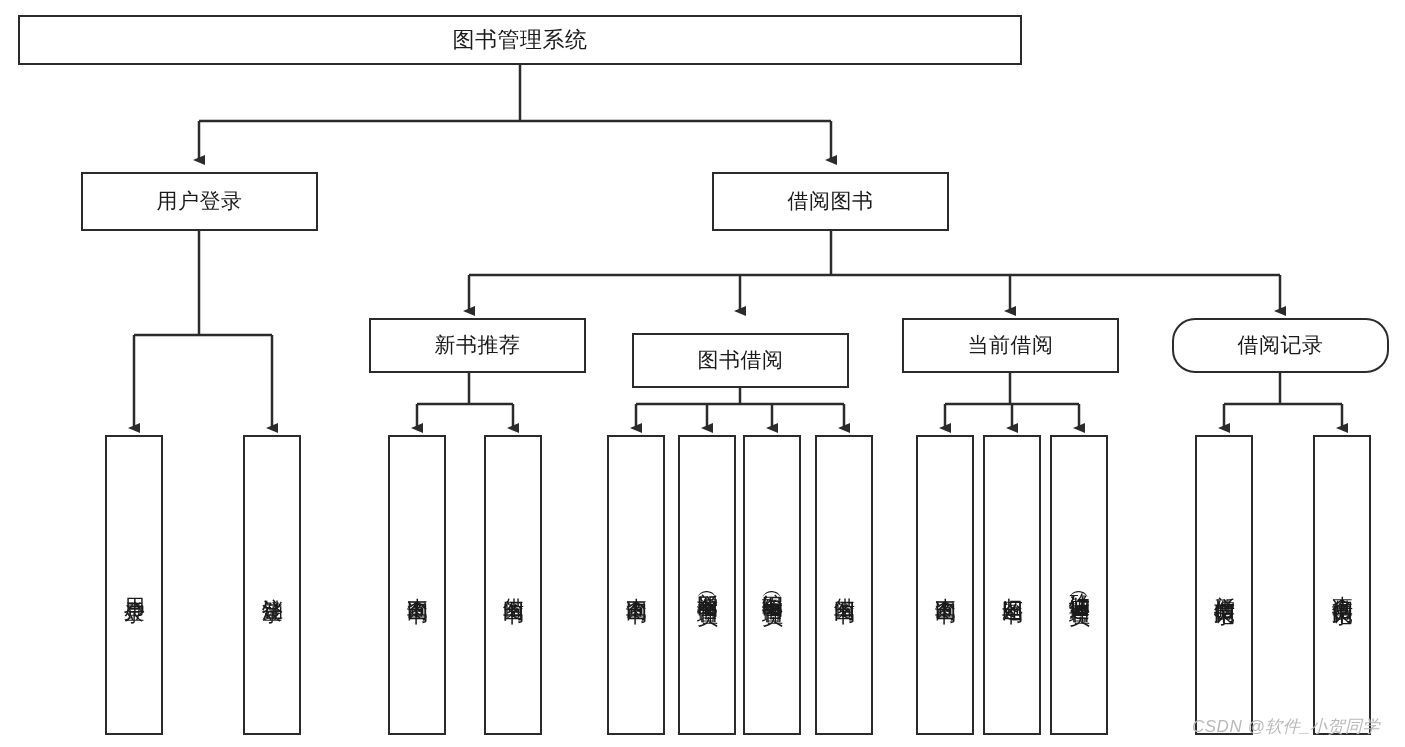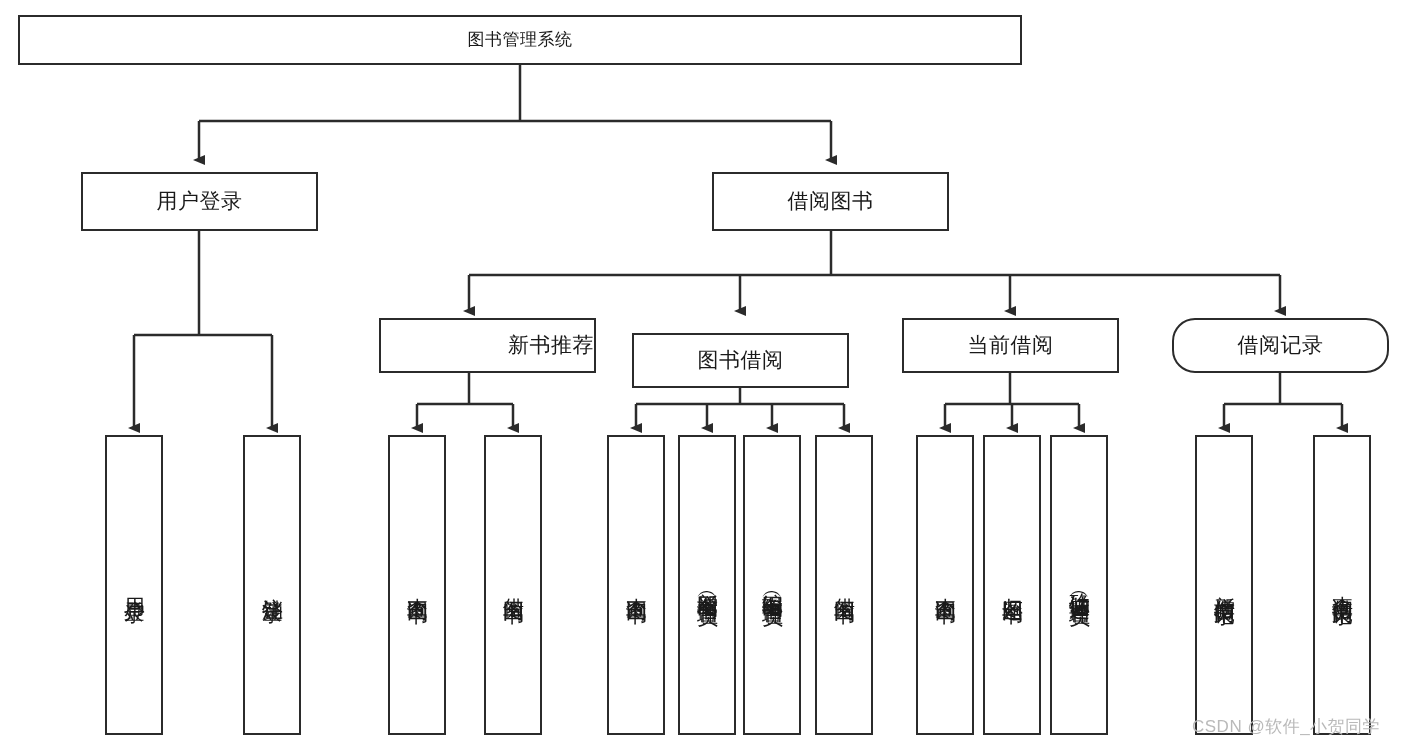--- a/index.html
+++ b/index.html
@@ -46,21 +46,21 @@
     font-size: 21px;
     letter-spacing: 2px;
     padding: 4px 0;
   }
   .node.vert .vtext {
     writing-mode: vertical-rl;
     text-orientation: upright;
     white-space: nowrap;
   }
   .node.root {
-    font-size: 17px;
+    font-size: 22px;
   }
   .watermark {
     position: absolute;
     font-size: 17px;
     color: #b9b9b9;
     white-space: nowrap;
     letter-spacing: 0.5px;
   }
 </style>
 </head>
@@ -126,21 +126,21 @@
   </div>
 
   <div class="node horiz" style="left:81px; top:172px; width:237px; height:59px;">
     <span>用户登录</span>
   </div>
 
   <div class="node horiz" style="left:712px; top:172px; width:237px; height:59px;">
     <span>借阅图书</span>
   </div>
 
-  <div class="node horiz" style="left:379px; top:318px; width:217px; height:55px;justify-content:flex-end;">
+  <div class="node horiz" style="left:369px; top:318px; width:217px; height:55px;">
     <span>新书推荐</span>
   </div>
 
   <div class="node horiz" style="left:632px; top:318px; width:217px; height:55px;margin-top:15px;">
     <span>图书借阅</span>
   </div>
 
   <div class="node horiz" style="left:902px; top:318px; width:217px; height:55px;text-align:right;">
     <span>当前借阅</span>
   </div>
@@ -194,15 +194,15 @@
   </div>
 
   <div class="node vert" style="left:1195px; top:435px; width:58px; height:300px;">
     <span class="vtext">新增借阅记录</span>
   </div>
 
   <div class="node vert" style="left:1313px; top:435px; width:58px; height:300px;">
     <span class="vtext">查询借阅记录</span>
   </div>
 
-  <div class="watermark" style="left:1192px; top:715px;">CSDN @软件_小贺同学</div>
+  <div class="watermark" style="left:1192px; top:715px;font-style:italic;">CSDN @软件_小贺同学</div>
 
 </div>
 
 </body></html>

